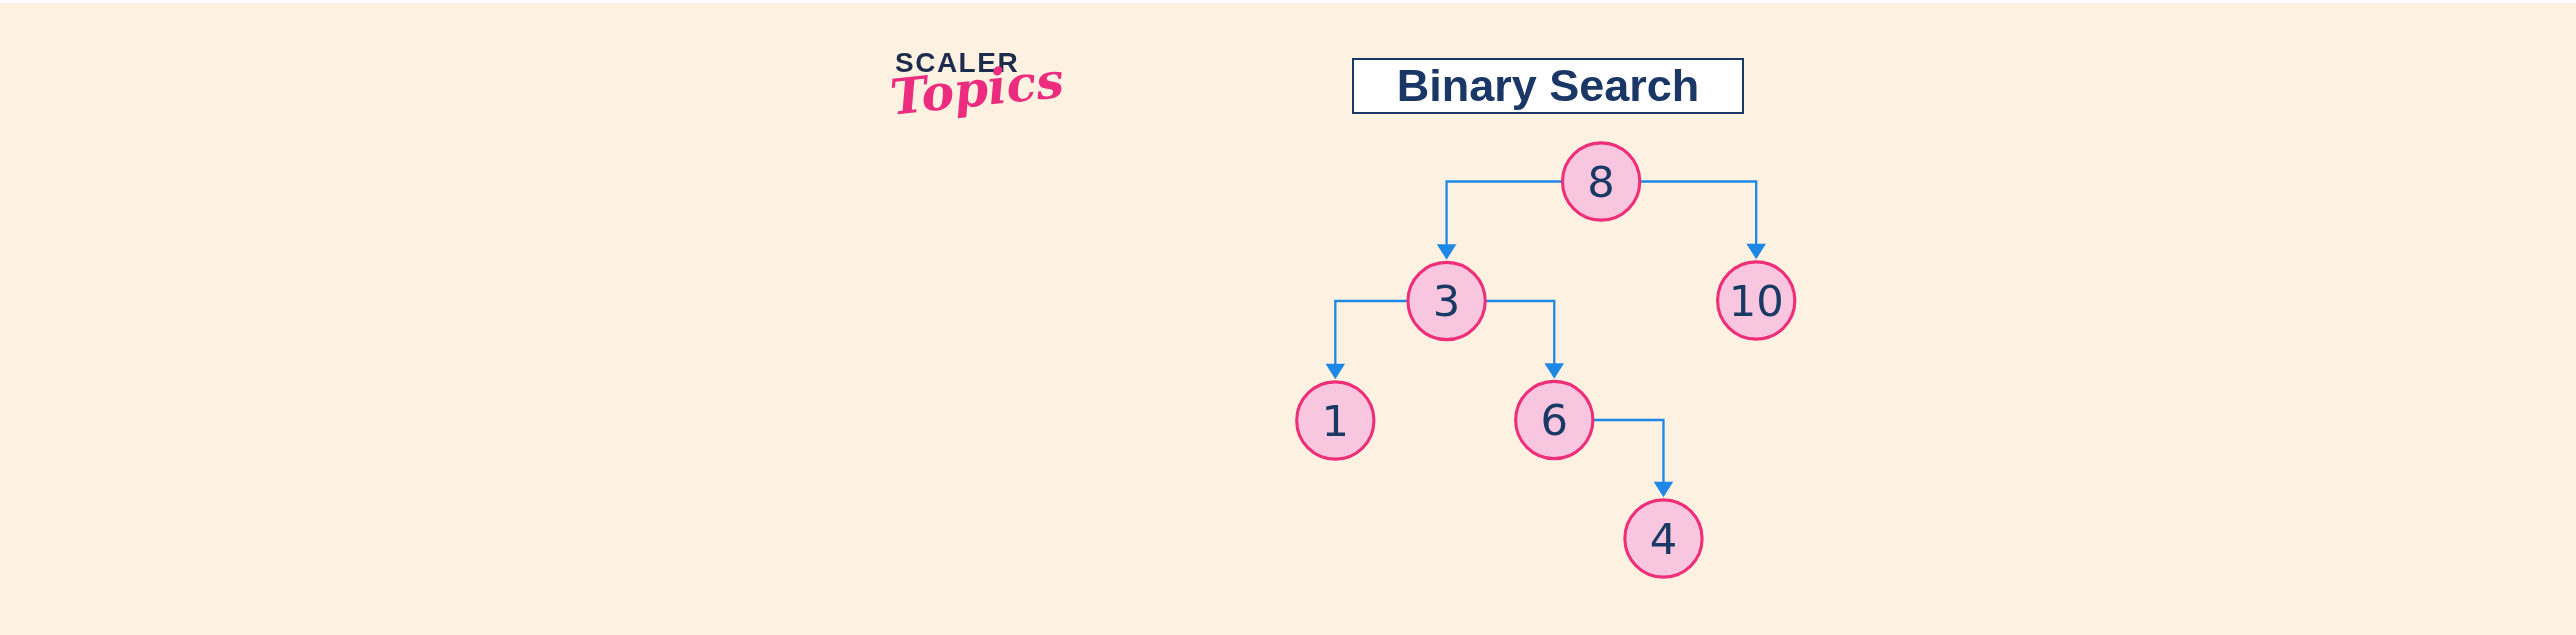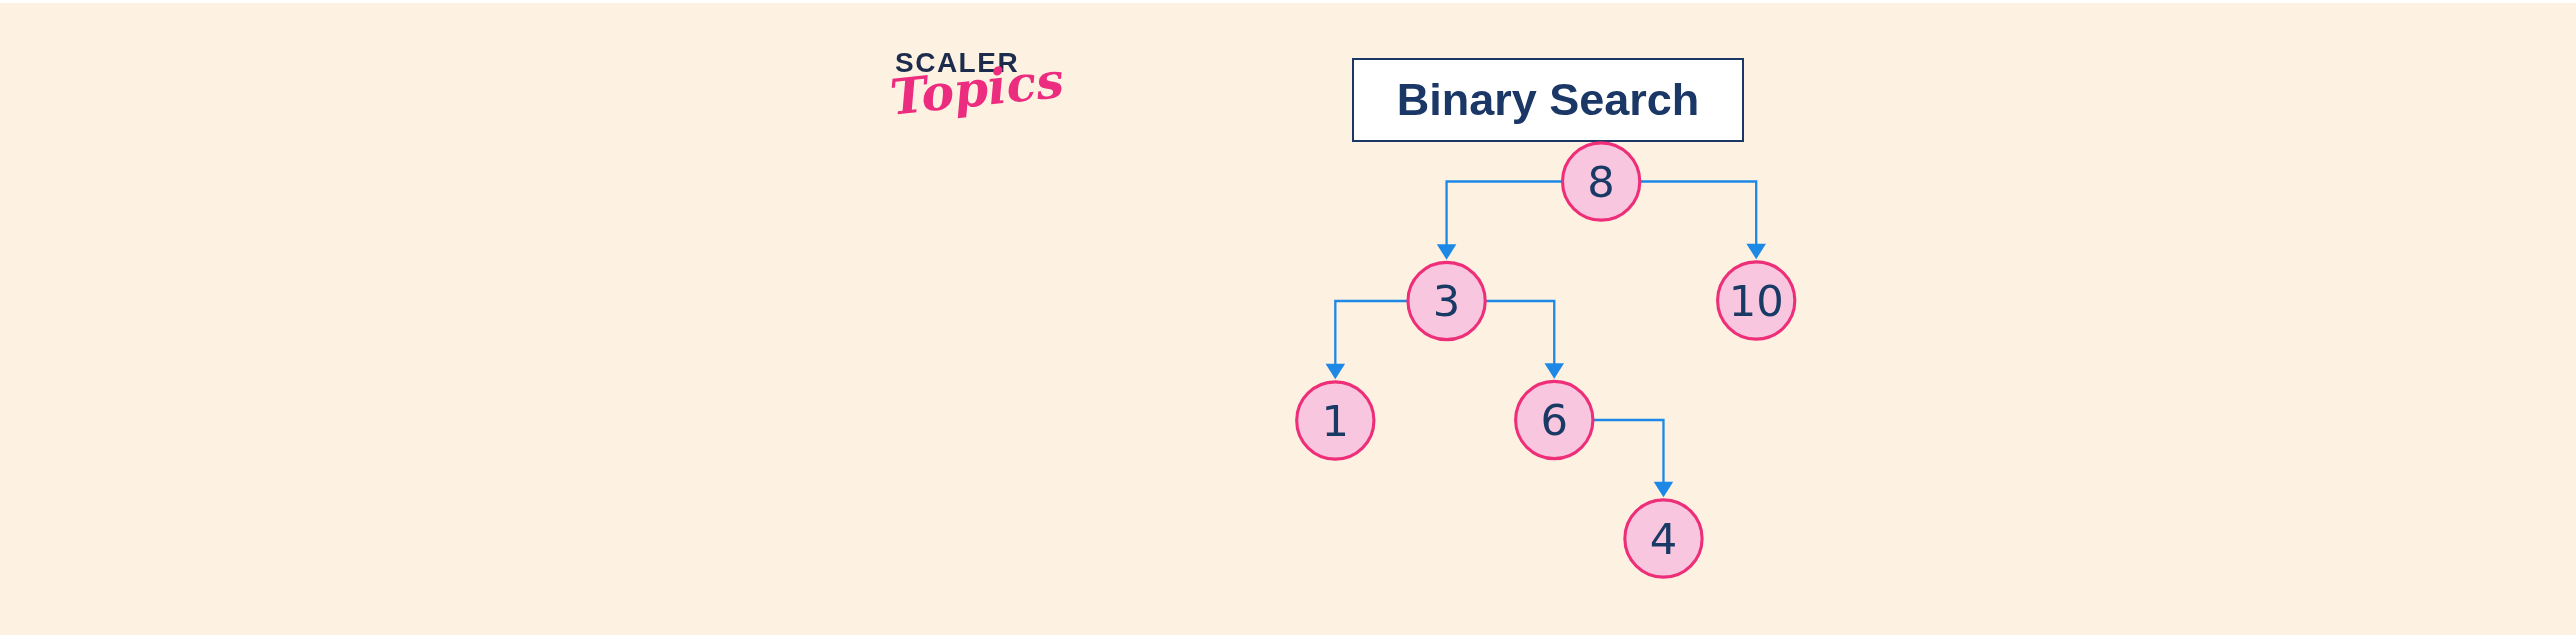--- a/index.html
+++ b/index.html
@@ -40,21 +40,21 @@
     margin-top: -3.1px;
     margin-left: -7.2px;
     transform: rotate(-6deg);
     transform-origin: left top;
   }
   .title-box {
     position: absolute;
     left: 1352px;
     top: 58px;
     width: 392px;
-    height: 84px;
+    height: 56px;
     background: var(--title_box_bg, #ffffff);
     border: 2.1px solid var(--title_box_border, #1a3766);
     box-sizing: border-box;
     display: flex;
     align-items: center;
     justify-content: center;
   }
   .title-text {
     color: var(--title_text, #1a3766);
     font-size: 45px;

